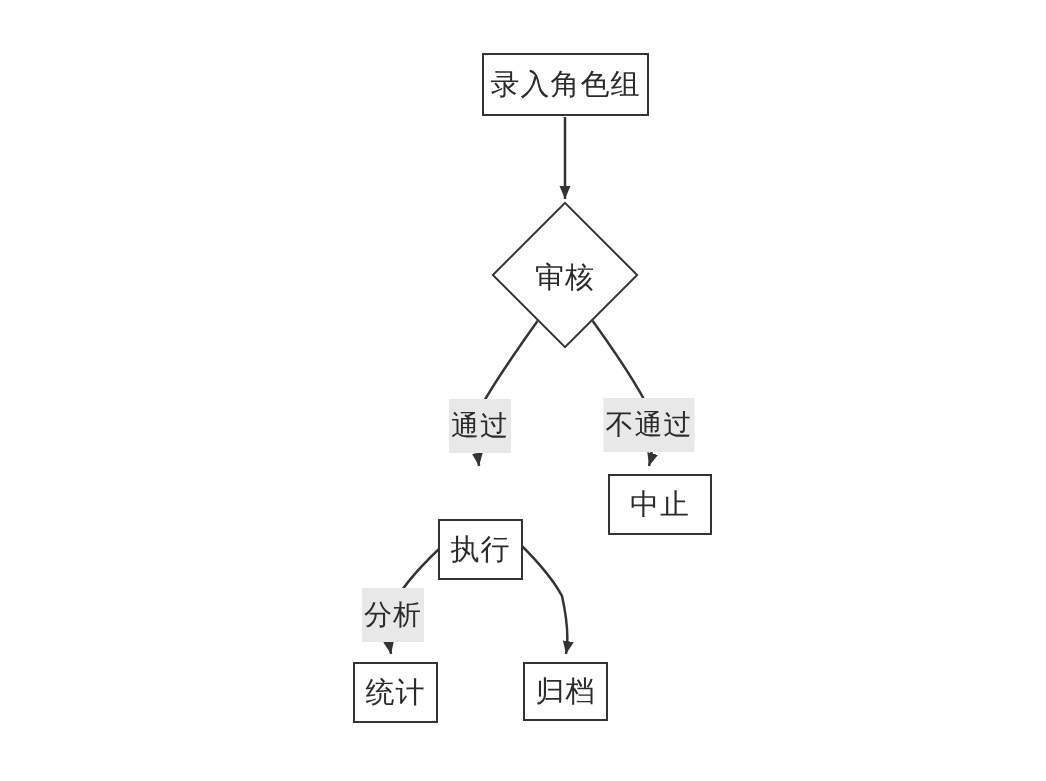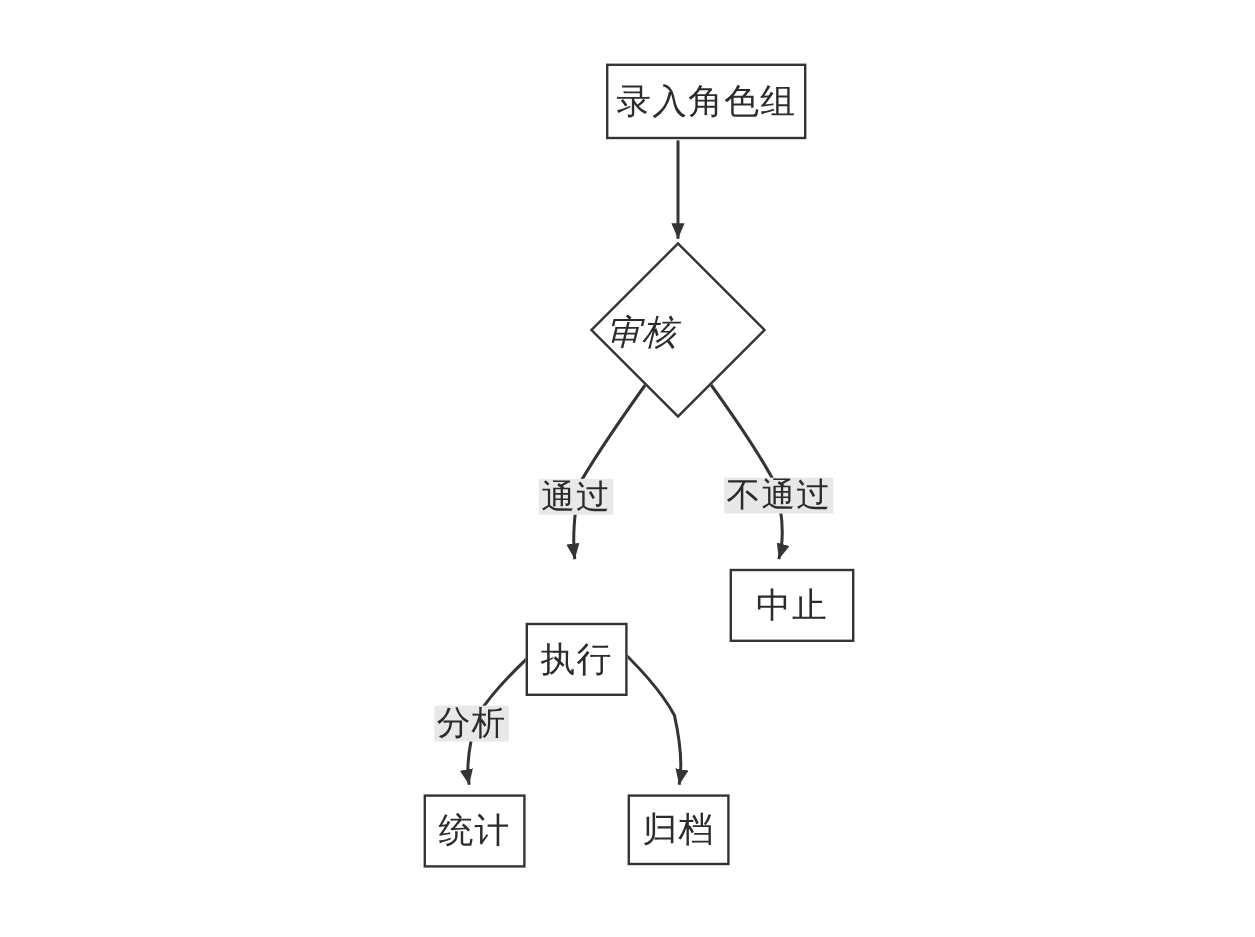--- a/index.html
+++ b/index.html
@@ -44,34 +44,33 @@
     height: 104px;
     border: 2px solid #343434;
     background: #ffffff;
     transform: rotate(45deg);
   }
   .diamond-text {
     position: absolute;
     left: 505px;
     top: 258px;
     width: 120px;
-    text-align: left;
+    text-align: center;
     font-size: 29px;
     color: #2b2b2b;
     letter-spacing: 1px;
-    font-style: italic;
   }
   .edge-label {
     position: absolute;
     transform: translateX(-50%);
     background: #e8e8e8;
     color: #2b2b2b;
     font-size: 28px;
     line-height: 1.0;
-    padding: 1px 2px;
+    padding: 13px 2px;
     white-space: nowrap;
     letter-spacing: 1px;
   }
 </style>
 </head>
 <body>
 
 <div class="canvas">
 
   <svg class="edge-layer" viewBox="0 0 1046 781" xmlns="http://www.w3.org/2000/svg">
@@ -80,21 +79,21 @@
         <path d="M0,0 L13,5.5 L0,11 Z" fill="#343434"></path>
       </marker>
     </defs>
     <path d="M 565 117 L 565 199" fill="none" stroke="#343434" stroke-width="2.5" marker-end="url(#arrowhead)"></path>
     <path d="M 560 290 Q 505 365 483 403 Q 476 442 479 466" fill="none" stroke="#343434" stroke-width="2.5" marker-end="url(#arrowhead)"></path>
     <path d="M 570 290 Q 626 365 646 403 Q 656 442 649 466" fill="none" stroke="#343434" stroke-width="2.5" marker-end="url(#arrowhead)"></path>
     <path d="M 460 530 Q 416 568 398 596 Q 387 632 391 654" fill="none" stroke="#343434" stroke-width="2.5" marker-end="url(#arrowhead)"></path>
     <path d="M 505 530 Q 547 568 562 596 Q 570 632 566 654" fill="none" stroke="#343434" stroke-width="2.5" marker-end="url(#arrowhead)"></path>
   </svg>
 
-  <div class="node" style="left:482px; top:53px; width:167px; height:63px;margin-left:23px;">录入角色组</div>
+  <div class="node" style="left:482px; top:53px; width:167px; height:63px;">录入角色组</div>
 
   <div class="diamond-shape"></div>
   <div class="diamond-text">审核</div>
 
   <div class="node" style="left:438px; top:474px; width:85px; height:61px;margin-top:45px;">执行</div>
 
   <div class="node" style="left:608px; top:474px; width:104px; height:61px;">中止</div>
 
   <div class="node" style="left:353px; top:662px; width:85px; height:61px;">统计</div>
 

